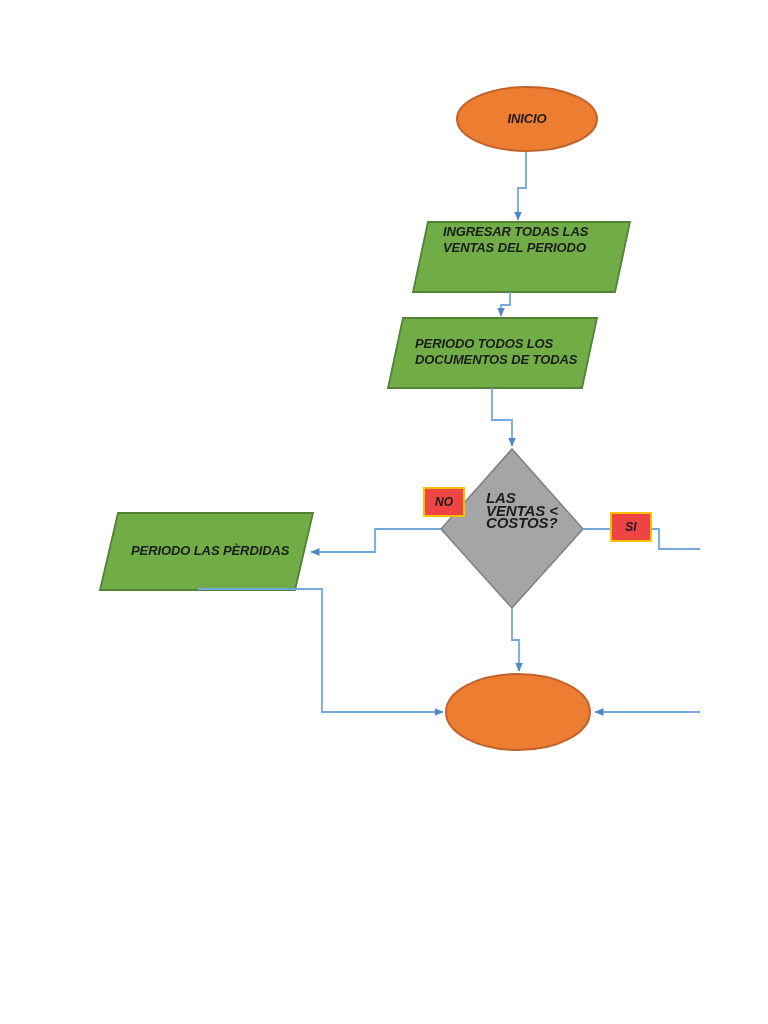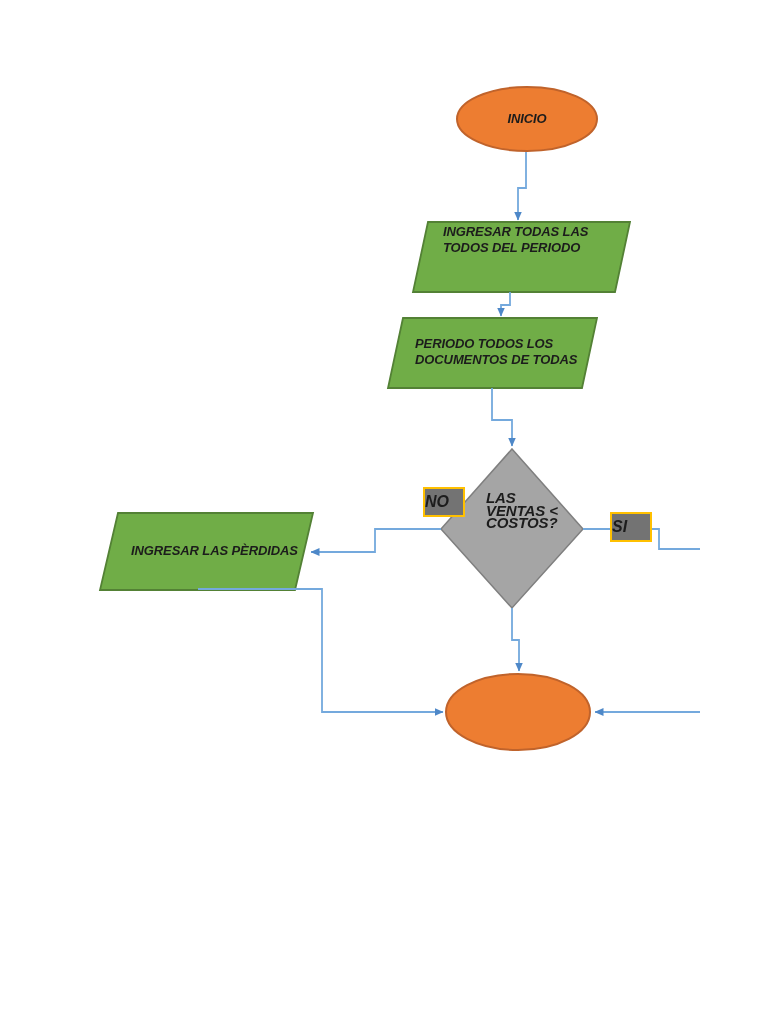--- a/index.html
+++ b/index.html
@@ -22,24 +22,24 @@
   }
   .lbl-center{
     display:flex;align-items:center;justify-content:center;text-align:center;
   }
   .lbl-13{font-size:13px;line-height:16px;}
   .lbl-11{font-size:15px;line-height:12.5px;}
   .branch-box{
     position:absolute;
     box-sizing:border-box;
     width:42px;height:30px;
-    background:#737373;
+    background:#ef4444;
     border:2px solid #FFC000;
-    display:flex;align-items:center;
-    font-style:italic;font-weight:700;font-size:16px;color:#1c1c1c;
+    display:flex;align-items:center;justify-content:center;
+    font-style:italic;font-weight:700;font-size:12px;color:#1c1c1c;
     font-family:"Liberation Sans","DejaVu Sans",sans-serif;
   }
 </style>
 </head>
 <body>
 
 <div class="page">
 
   <svg class="diagram" width="768" height="1024" viewBox="0 0 768 1024">
     <defs>
@@ -74,21 +74,21 @@
 
     <path d="M583,529 H659 V549 H700" fill="none" stroke-width="1.8" stroke="#74A9DD"></path>
 
     <path d="M700,712 H595" fill="none" stroke-width="1.8" marker-end="url(#arr)" stroke="#74A9DD"></path>
   </svg>
 
   <div class="lbl lbl-center lbl-13" style="left:457px;top:87px;width:140px;height:64px;">INICIO</div>
 
   <div class="lbl lbl-13" style="left:443px;top:224px;">
     <div>INGRESAR TODAS LAS</div>
-    <div>TODOS DEL PERIODO</div>
+    <div>VENTAS DEL PERIODO</div>
   </div>
 
   <div class="lbl lbl-13" style="left:415px;top:336px;">
     <div>PERIODO TODOS LOS</div>
     <div>DOCUMENTOS DE TODAS</div>
   </div>
 
   <div class="lbl lbl-11" style="left:486px;top:492px;">
     <div>LAS</div>
     <div>VENTAS &lt;</div>
@@ -96,16 +96,16 @@
   </div>
 
   <div class="branch-box" style="left:423px;top:487px;">
     <span>NO</span>
   </div>
 
   <div class="branch-box" style="left:610px;top:512px;">
     <span>SI</span>
   </div>
 
-  <div class="lbl lbl-13" style="left:131px;top:543px;">INGRESAR LAS PÈRDIDAS</div>
+  <div class="lbl lbl-13" style="left:131px;top:543px;">PERIODO LAS PÈRDIDAS</div>
 
 
 </div>
 
 </body></html>

